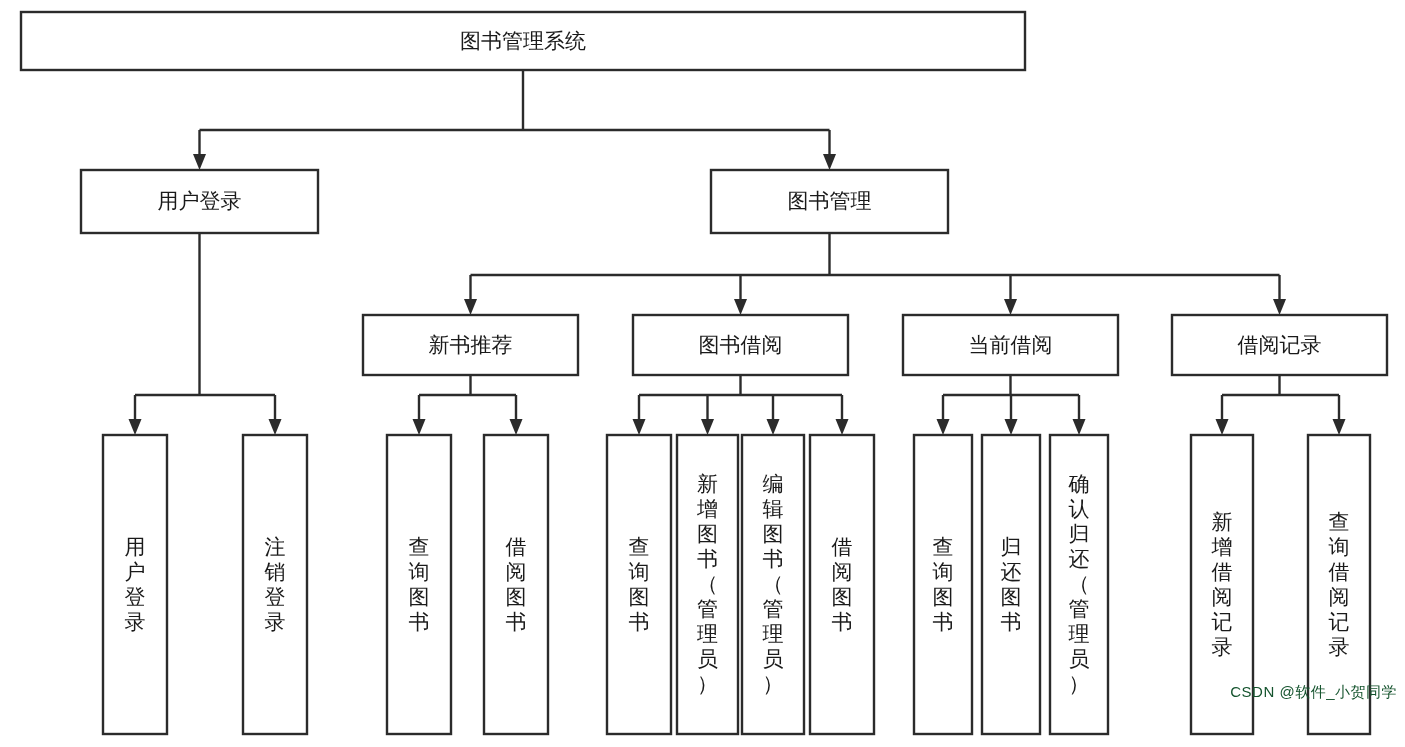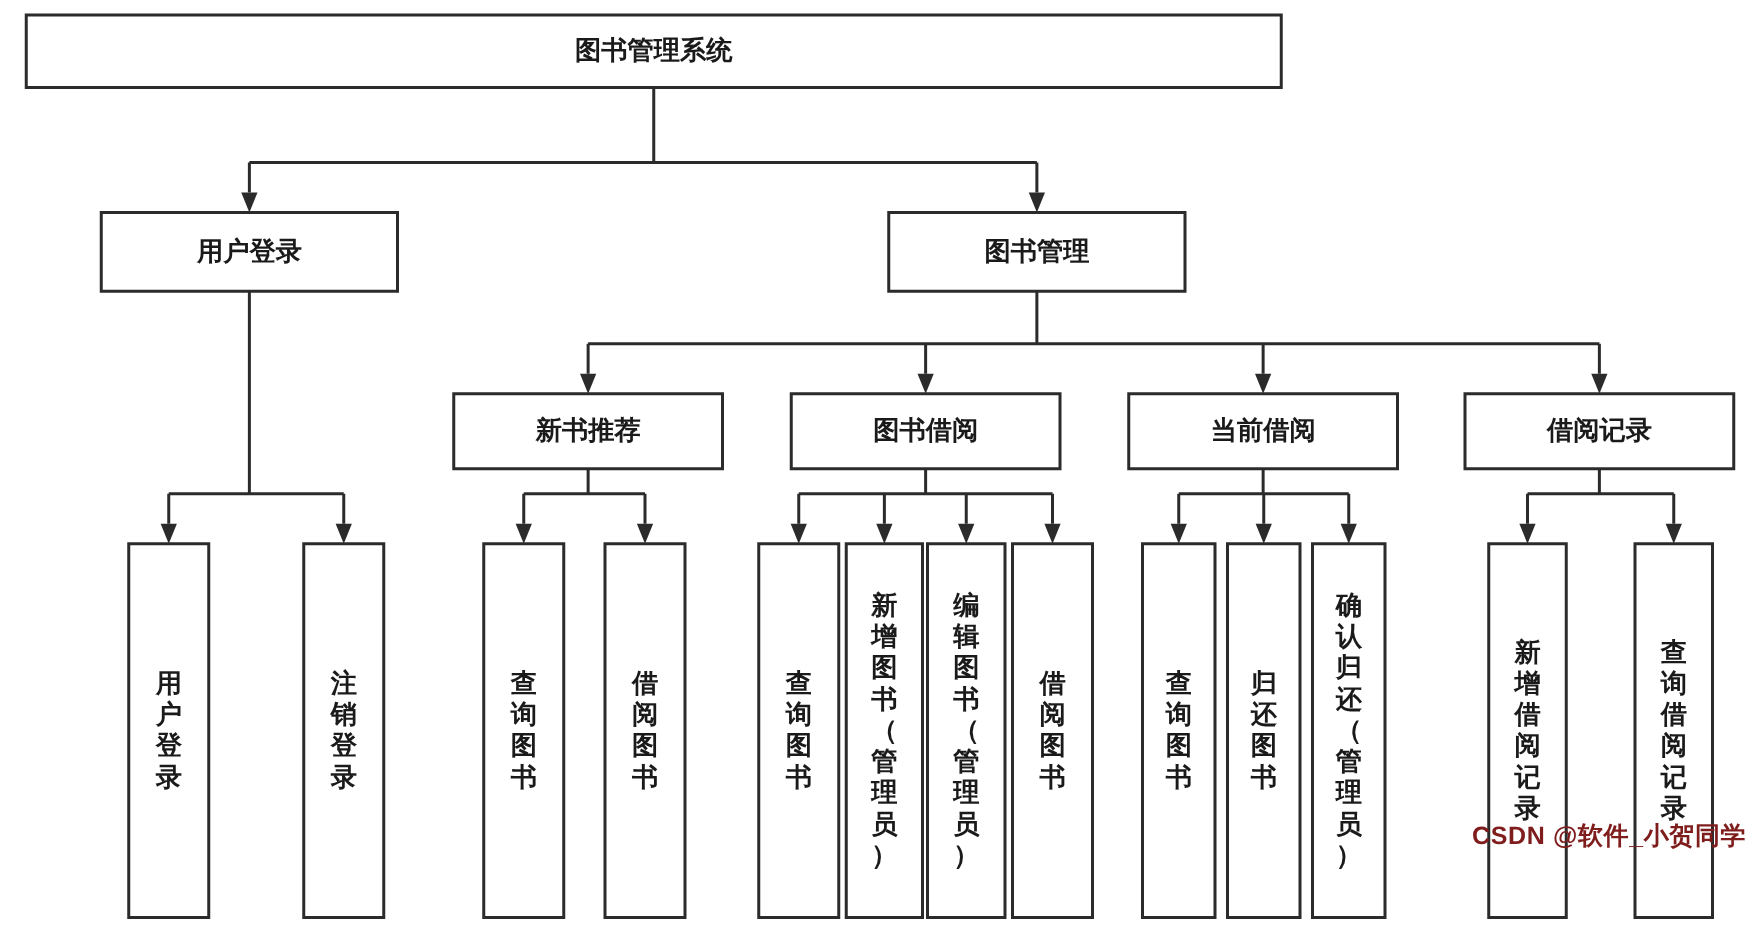--- a/index.html
+++ b/index.html
@@ -11,21 +11,20 @@
     width: 1405px;
     height: 747px;
     font-family: "Liberation Sans", "DejaVu Sans", sans-serif;
     overflow: hidden;
     position: relative;
   }
   #diagram-root {
     position: relative;
     width: 1405px;
     height: 702px;
-    font-weight: bold;
   }
   svg.diagram-canvas {
     position: absolute;
     left: 0;
     top: 0;
     width: 1405px;
     height: 747px;
     display: block;
   }
   .node-box {
@@ -52,24 +51,24 @@
   }
   .node-label-v {
     font-family: "Liberation Sans", "DejaVu Sans", sans-serif;
     font-size: 21px;
     fill: #1a1a1a;
     text-anchor: middle;
   }
   .watermark {
     position: absolute;
     right: 8px;
-    bottom: 20px;
-    font-family: "Liberation Sans", "DejaVu Sans", sans-serif;
-    font-size: 20px;
-    color: #7f1d1d;
+    bottom: 0;
+    font-family: "Liberation Sans", "DejaVu Sans", sans-serif;
+    font-size: 15px;
+    color: #14532d;
     white-space: nowrap;
     letter-spacing: 0.5px;
     user-select: none;
   }
 </style>
 </head>
 <body>
 
 <div id="diagram-root">
 

